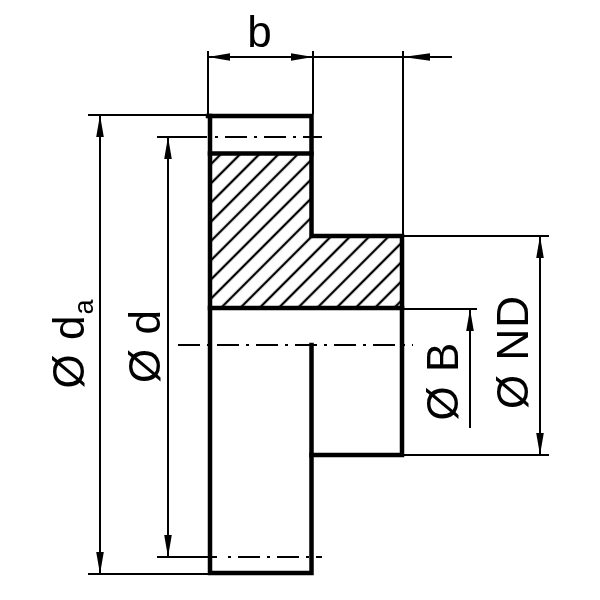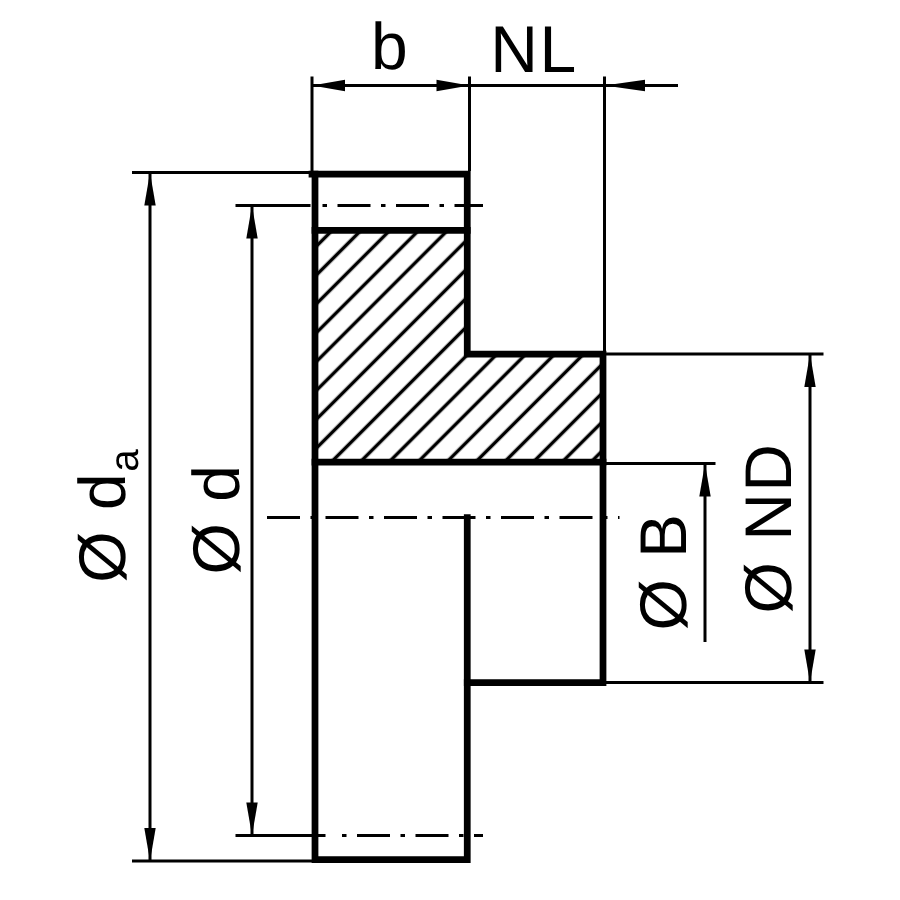--- a/index.html
+++ b/index.html
@@ -84,21 +84,20 @@
       <polygon points="168,137 164.2,159 171.8,159"></polygon>
       <polygon points="168,557 164.2,535 171.8,535"></polygon>
       <polygon points="470,309 466.2,331 473.8,331"></polygon>
       <polygon points="540,236 536.2,258 543.8,258"></polygon>
       <polygon points="540,455 536.2,433 543.8,433"></polygon>
     </g>
   </svg>
 
   <div class="lbl" style="left:260px; top:32px">b</div>
 
-  <div class="lbl" style="left:356px; top:34px">NL</div>
 
   <div class="lbl rot" style="left:72px; top:344px"><span>Ø d</span><span class="sub">a</span></div>
 
   <div class="lbl rot" style="left:145px; top:346px">Ø d</div>
 
   <div class="lbl rot" style="left:443px; top:381px">Ø B</div>
 
   <div class="lbl rot" style="left:513px; top:352px">Ø ND</div>
 
 </div>

